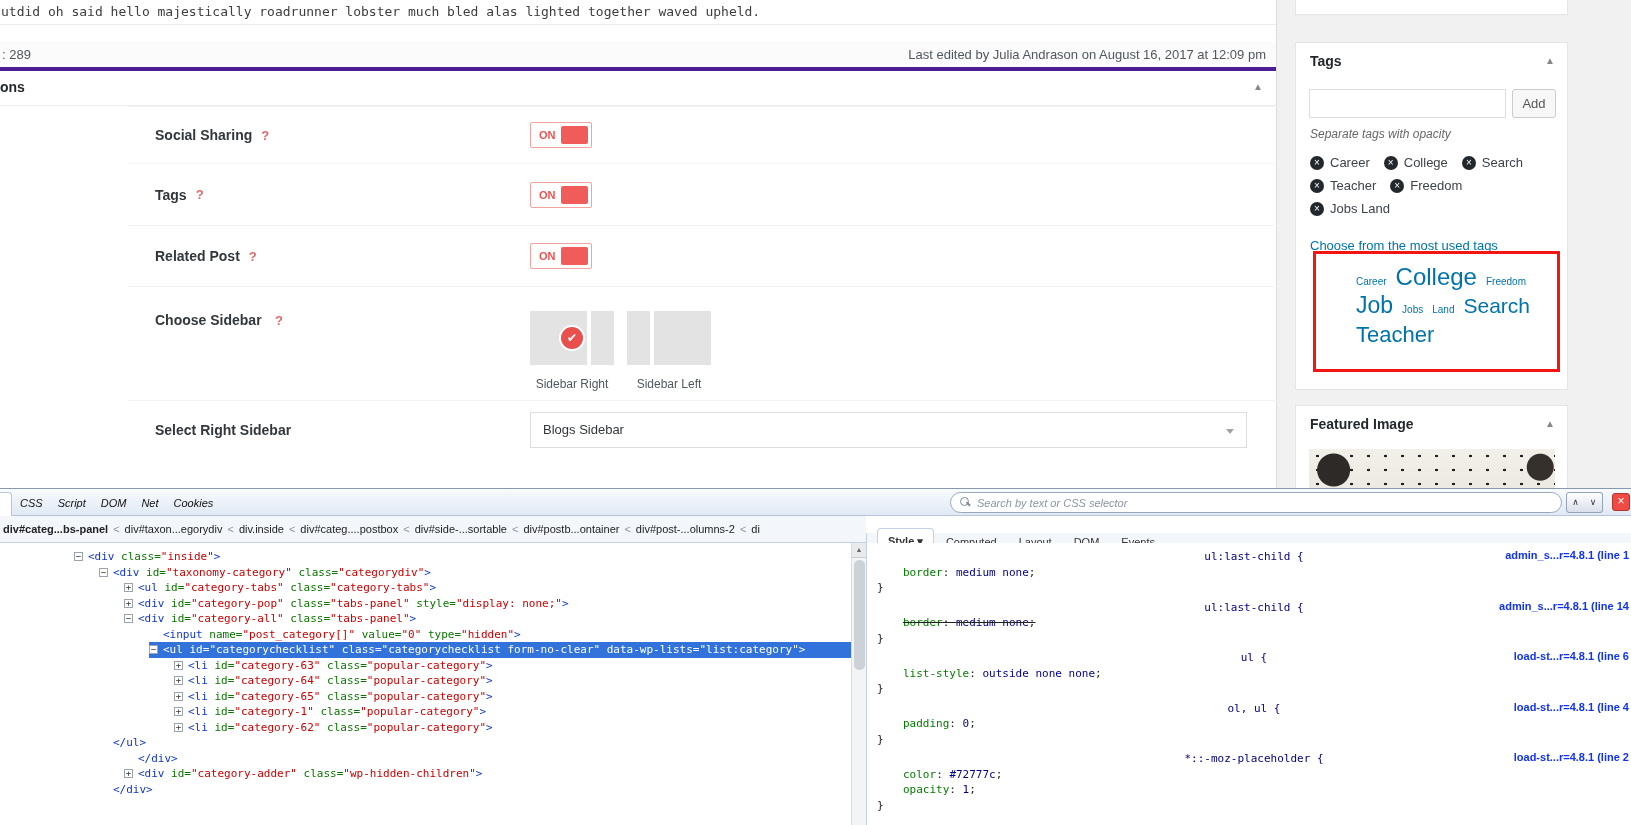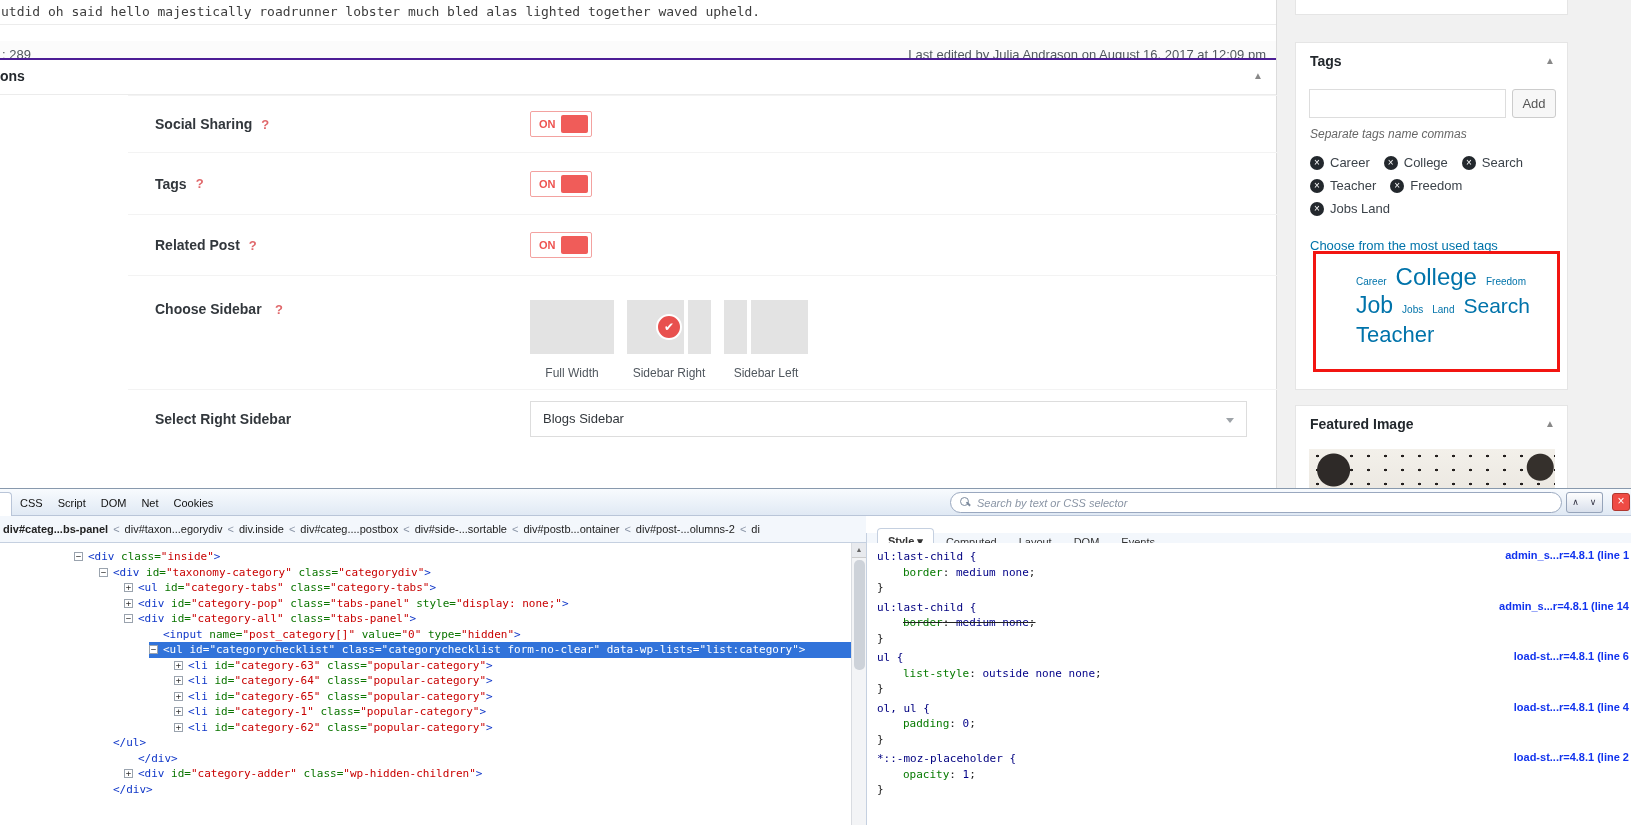--- a/index.html
+++ b/index.html
@@ -8,21 +8,21 @@
   #stage{position:absolute;left:0;top:0;width:1631px;height:825px;background:#f1f1f1;overflow:hidden;}
 
   
   #left-col{position:absolute;left:0;top:0;width:1277px;height:488px;background:#fff;border-right:1px solid #dcdcdc;}
   #editor-row{position:absolute;left:0;top:0;width:100%;height:25px;border-bottom:1px solid #ececec;overflow:hidden;}
   #editor-text{position:absolute;left:1px;top:4px;font:13px "DejaVu Sans Mono",monospace;color:#3d3d3d;white-space:nowrap;}
   #status-row{position:absolute;left:0;top:41px;width:100%;height:27px;background:#fbfbfb;border-bottom:1px solid #e2e2e2;}
   #word-count{position:absolute;left:2px;top:6px;font-size:13px;color:#50575e;}
   #last-edited{position:absolute;right:10px;top:6px;font-size:13px;color:#50575e;}
 
-  #options-box{position:absolute;left:0;top:58px;width:100%;height:417px;background:#fff;border-top:2px solid #4c1d95;}
+  #options-box{position:absolute;left:0;top:67px;width:100%;height:417px;background:#fff;border-top:4px solid #4c1d95;}
   #options-header{position:absolute;left:0;top:0;width:100%;height:35px;border-bottom:1px solid #ececec;}
   #options-title{position:absolute;left:0;top:8px;font-size:14px;font-weight:bold;color:#23282d;}
   #options-collapse{position:absolute;right:13px;top:10px;font-size:10px;color:#888;cursor:pointer;}
   #options-nav{position:absolute;left:0;top:35px;width:128px;height:382px;background:#7a868e;overflow:hidden;}
   .nav-item{height:40px;line-height:40px;color:#fff;font-size:11px;font-weight:bold;letter-spacing:.3px;white-space:nowrap;border-bottom:1px solid rgba(0,0,0,.06);cursor:pointer;}
   .nav-item:nth-child(2){padding-left:10px;}
   .nav-item.active{background:#23282d;}
   #settings{position:absolute;left:128px;top:35px;width:1149px;height:382px;}
   .setting-row{position:absolute;left:0;right:0;border-top:1px solid #f3f3f3;}
   .toggle-row{display:flex;align-items:center;padding-left:27px;}
@@ -76,21 +76,21 @@
       radial-gradient(#24201e 1.4px, transparent 1.9px),
       linear-gradient(#f3f0ea,#e7e3dc);
     background-size:auto,auto,17px 14px,auto;}
 
   
   #firebug{position:absolute;left:0;top:488px;width:1631px;height:337px;background:#fff;border-top:1px solid #8899ad;z-index:10;}
   #fb-toolbar{position:absolute;left:0;top:0;width:100%;height:27px;background:linear-gradient(#f8fbfe,#e0e9f4);border-bottom:1px solid #b9c5d8;}
   #fb-partial-tab{position:absolute;left:-46px;top:3px;width:58px;height:24px;background:#fff;border:1px solid #b9c5d8;border-bottom:none;border-radius:4px 4px 0 0;font-size:11px;color:#222;padding:5px 5px 0 6px;cursor:pointer;}
   #fb-partial-tab .tab-caret{font-size:8px;color:#556;}
   #fb-tabs{position:absolute;left:20px;top:0;height:27px;display:flex;align-items:center;gap:15px;}
-  .fb-tab{font-size:11px;color:#111;cursor:pointer;}
+  .fb-tab{font-size:11px;color:#111;cursor:pointer;font-style:italic;}
   #fb-search{position:absolute;left:950px;top:3px;width:612px;height:21px;background:#fff;border:1px solid #9aa8bf;border-radius:11px;display:flex;align-items:center;padding:0 9px;gap:6px;}
   #mag-icon{position:relative;width:11px;height:11px;flex:0 0 11px;}
   #mag-icon:before{content:"";position:absolute;left:0;top:0;width:7px;height:7px;border:1.5px solid #7d8b9e;border-radius:50%;}
   #mag-icon:after{content:"";position:absolute;left:6px;top:6px;width:5px;height:1.5px;background:#7d8b9e;transform:rotate(45deg);}
   #fb-search-input{border:none;outline:none;flex:1;font:11px "Liberation Sans",sans-serif;color:#333;background:transparent;}
   #fb-search-input::placeholder{font-style:italic;color:#8a95a5;}
   .fb-nav-btn{position:absolute;top:3px;width:19px;height:21px;background:linear-gradient(#fefefe,#d9e0ec);border:1px solid #96a4ba;font-size:9px;color:#334;text-align:center;line-height:19px;cursor:pointer;}
   #fb-up{left:1566px;border-radius:3px 0 0 3px;}
   #fb-down{left:1584px;border-left:none;border-radius:0 3px 3px 0;}
   #fb-close{position:absolute;left:1612px;top:4px;width:18px;height:18px;background:#ef4b44;border:1px solid #b0372f;border-radius:3px;color:#fff;font-size:12px;line-height:15px;text-align:center;cursor:pointer;}
@@ -110,21 +110,21 @@
   .tok-t{color:#1037c8;}
   .tok-a{color:#0b7500;}
   .tok-v{color:#c80000;}
   .tree-line.selected .line-inner{display:block;background:#3173da;}
   .tree-line.selected .tok-t,.tree-line.selected .tok-a,.tree-line.selected .tok-v{color:#fff;}
   #fb-scroll{position:absolute;left:851px;top:54px;width:15px;height:283px;background:#f3f4f6;border-left:1px solid #d9dce1;}
   .scroll-up{height:15px;background:#e8eaee;border-bottom:1px solid #ccc;font-size:7px;color:#666;text-align:center;line-height:14px;cursor:pointer;}
   .scroll-thumb{position:absolute;left:2px;top:17px;width:11px;height:110px;background:#cdd2d9;border-radius:5px;cursor:pointer;}
   #fb-css{position:absolute;left:866px;top:54px;width:765px;height:283px;background:#fff;border-left:1px solid #c5d0e0;padding:6px 0 0 10px;font:11px/15.5px "DejaVu Sans Mono",monospace;overflow:hidden;}
   .css-rule{position:relative;margin-bottom:4px;}
-  .css-sel-line{position:relative;height:15.5px;}
+  .css-sel-line{position:relative;height:15.5px;text-align:center;}
   .css-sel{color:#000080;}
   .css-link{position:absolute;right:2px;top:0;font:bold 11px "Liberation Sans",sans-serif;color:#1133ee;white-space:nowrap;text-decoration:none;cursor:pointer;}
   .css-prop{height:15.5px;padding-left:26px;color:#222;}
   .css-prop.struck{text-decoration:line-through;}
   .css-name{color:#067a00;}
   .css-val{color:#000088;}
   .css-close{height:15.5px;color:#222;}
 </style>
 </head>
 <body>
@@ -144,26 +144,20 @@
         <span id="options-title">ons</span>
         <span id="options-collapse">▲</span>
       </div>
       <div id="settings">
         <div class="setting-row" id="row-sidebar">
           <div class="row-label-block">
             <span class="setting-label">Choose Sidebar</span>
             <span class="help-q">?</span>
           </div>
           <div id="sidebar-options">
-              <div class="sb-cell">
-                <div class="thumb full">
-                  <div class="blk"></div>
-                </div>
-                <div class="sb-label">Full Width</div>
-              </div>
               <div class="sb-cell">
                 <div class="thumb right">
                   <div class="blk r-main"></div>
                   <div class="blk r-side"></div>
                   <div class="badge">✔</div>
                 </div>
                 <div class="sb-label">Sidebar Right</div>
               </div>
               <div class="sb-cell">
                 <div class="thumb left">
@@ -211,21 +205,21 @@
     </div>
   </div>
 
   <div id="prev-box"></div>
 
   <div id="tags-box" class="side-box">
     <span class="box-title">Tags</span>
     <span class="box-collapse">▲</span>
     <input id="tags-input" style="">
     <button id="tags-add">Add</button>
-    <div id="tags-hint">Separate tags name commas</div>
+    <div id="tags-hint">Separate tags with opacity</div>
     <div id="tag-rows">
         <div class="tag-row">
           <span class="chip">
             <span class="chip-x">×</span>
             <span class="chip-name">Career</span>
           </span>
           <span class="chip">
             <span class="chip-x">×</span>
             <span class="chip-name">College</span>
           </span>
@@ -356,19 +350,20 @@
           <div class="css-prop"><span class="css-name">list-style</span>: <span class="css-val">outside none none</span>;</div>
           <div class="css-close">}</div>
         </div>
         <div class="css-rule">
           <div class="css-sel-line"><span class="css-sel">ol, ul {</span><a class="css-link">load-st...r=4.8.1 (line 4</a></div>
           <div class="css-prop"><span class="css-name">padding</span>: <span class="css-val">0</span>;</div>
           <div class="css-close">}</div>
         </div>
         <div class="css-rule">
           <div class="css-sel-line"><span class="css-sel">*::-moz-placeholder {</span><a class="css-link">load-st...r=4.8.1 (line 2</a></div>
+          <div class="css-prop"><span class="css-name">color</span>: <span class="css-val">#72777c</span>;</div>
           <div class="css-prop"><span class="css-name">opacity</span>: <span class="css-val">1</span>;</div>
           <div class="css-close">}</div>
         </div>
       </div>
   </div>
 
 </div>
 
 </body></html>

